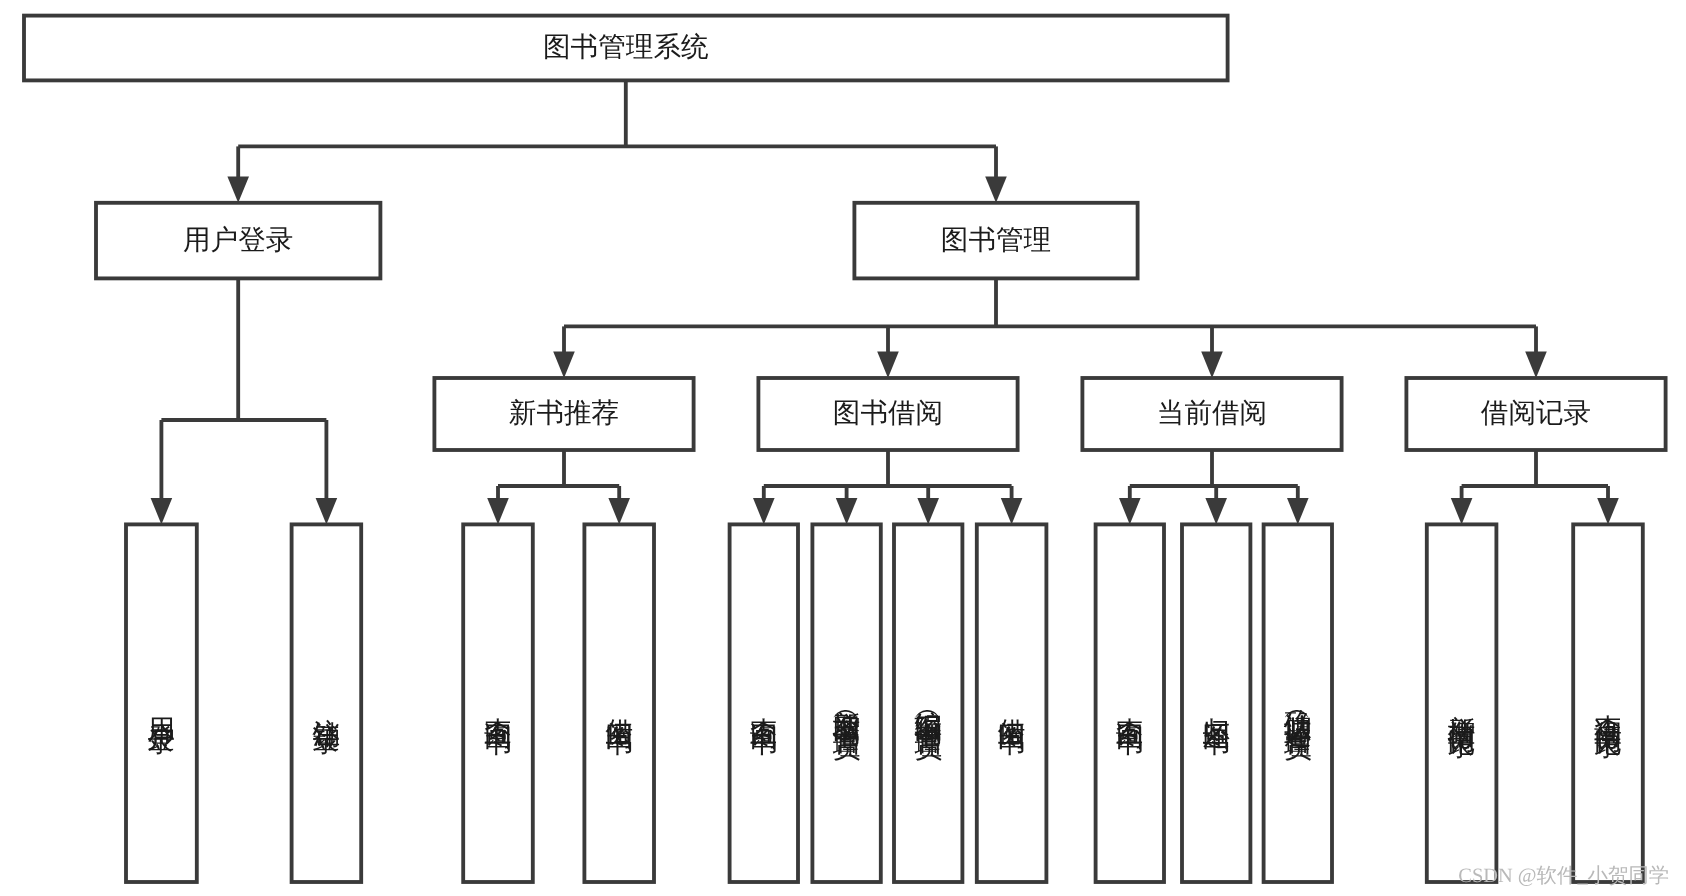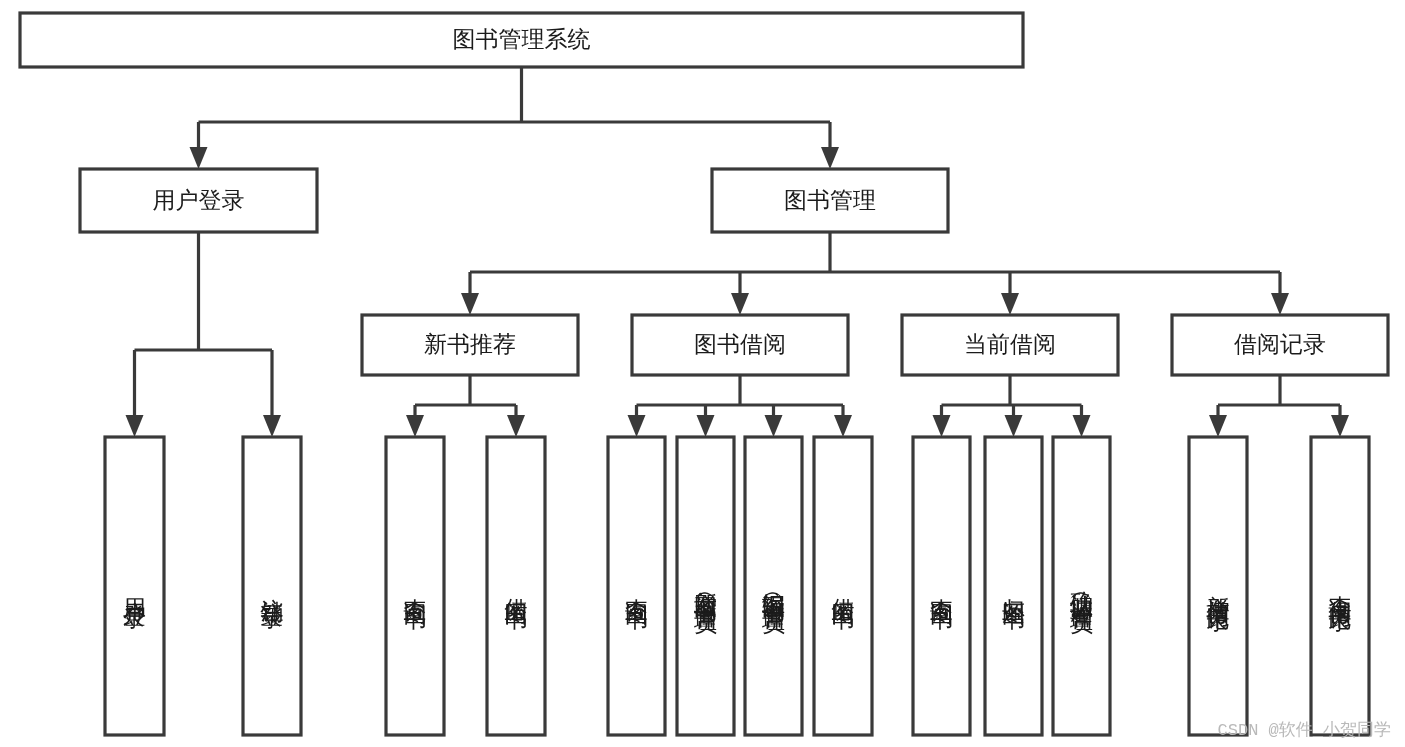--- a/index.html
+++ b/index.html
@@ -27,21 +27,21 @@
     text-orientation:upright;
     font-family:"Liberation Sans","DejaVu Sans",sans-serif;
     font-size:23px;color:#1b1b1b;
     letter-spacing:3px;
     line-height:1;
     white-space:nowrap;
     pointer-events:none;
   }
   .watermark{
     position:absolute;right:14px;bottom:6px;
-    font-family:Liberation Mono, monospace;
+    font-family:Liberation Serif, serif;
     font-size:17px;color:#b9b9b9;white-space:nowrap;
   }
 </style>
 </head>
 <body>
 
 <div id="diagram-root">
 
   <svg id="tree-svg" viewBox="0 0 1405 747">
     <g id="connector-layer">

